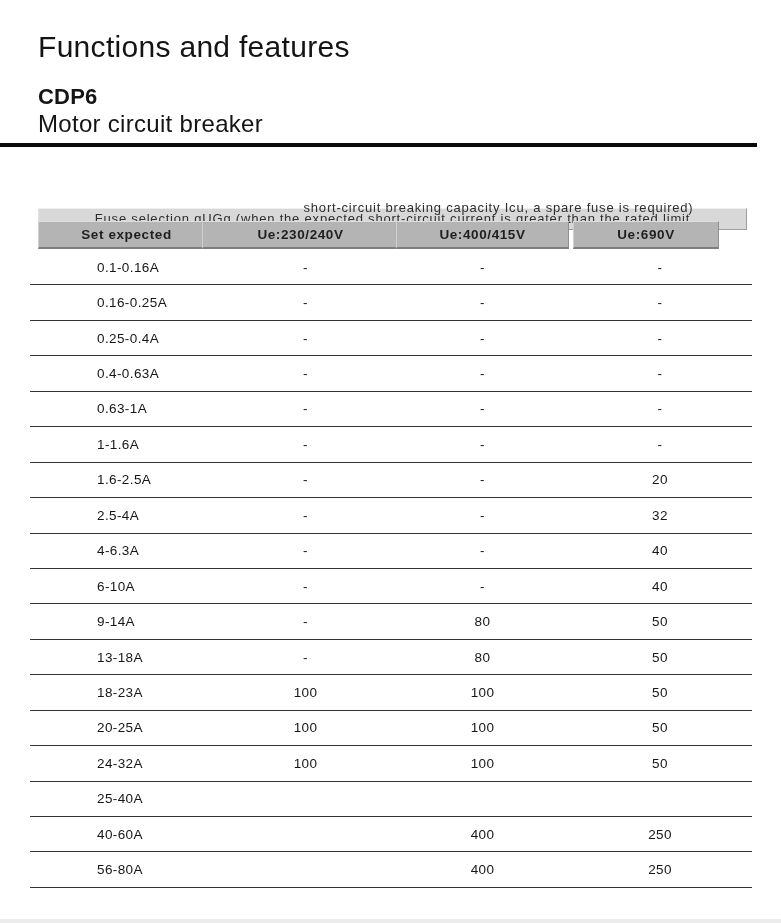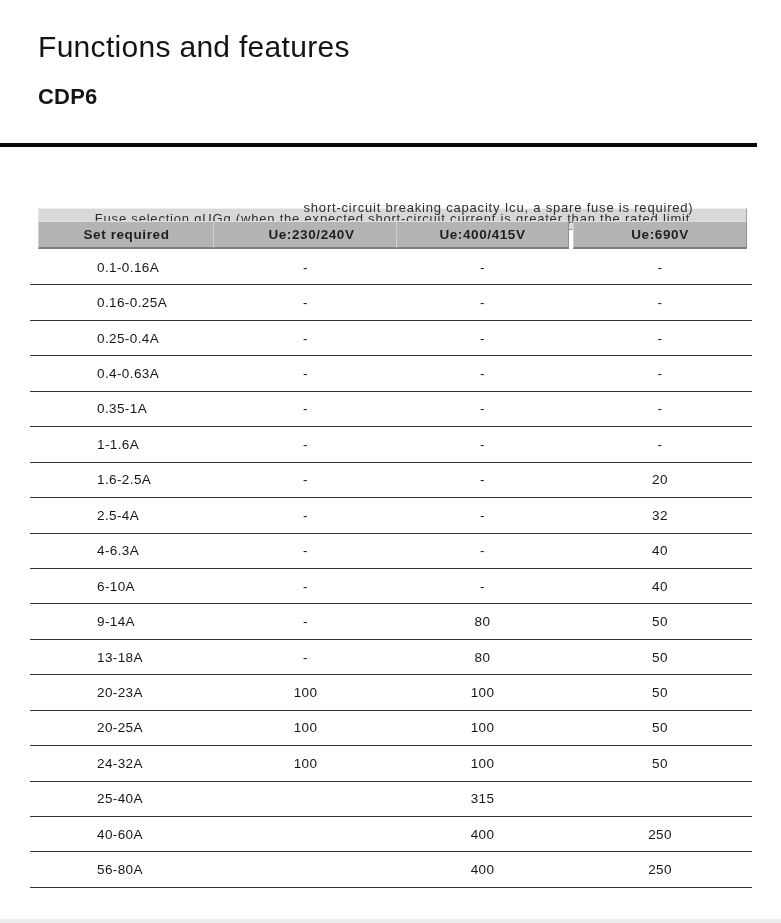--- a/index.html
+++ b/index.html
@@ -57,23 +57,23 @@
     position: absolute; top: 221px; height: 28px;
     background: var(--header_bg, #b4b4b4);
     border-top: 1px solid #dedede;
     border-left: 1px solid #cfcfcf;
     border-right: 1px solid #8f8f8f;
     border-bottom: 2px solid #7e7e7e;
     display: flex; align-items: center; justify-content: center;
     font-size: 13.5px; font-weight: 700; letter-spacing: 0.6px; color: #1f1f1f;
   }
   .hc1 { left: 38px;  width: 177px; }
-  .hc2 { left: 213px; width: 197px; }
+  .hc2 { left: 202px; width: 197px; }
   .hc3 { left: 396px; width: 173px; }
-  .hc4 { left: 573px; width: 174px; }
+  .hc4 { left: 573px; width: 146px; }
 
   .table-body {
     position: absolute; left: 30px; top: 250px;
     width: 722px;
   }
   .row {
     position: relative;
     height: 35.45px;
     border-bottom: 1px solid var(--separator, #333333);
   }
@@ -96,28 +96,29 @@
     width: 781px; height: 4px; background: #ececec;
   }
 </style>
 </head>
 <body>
 
 <h1 class="page-title">Functions and features</h1>
 
 <div class="subtitle-row">
   <span class="model-code">CDP6</span>
+  <span class="subtitle">Motor circuit breaker</span>
 </div>
 
 <div class="divider-rule"></div>
 
 <div class="caption-bar">Fuse selection gUGg (when the expected short-circuit current is greater than the rated limit</div>
 <div class="caption-line2">short-circuit breaking capacity Icu, a spare fuse is required)</div>
 
-<div class="header-cell hc1">Set required</div>
+<div class="header-cell hc1">Set expected</div>
 <div class="header-cell hc2">Ue:230/240V</div>
 <div class="header-cell hc3">Ue:400/415V</div>
 <div class="header-cell hc4">Ue:690V</div>
 
 <div class="table-body">
     <div class="row">
     <span class="row-label">0.1-0.16A</span>
     <span class="cell c2">-</span>
     <span class="cell c3">-</span>
     <span class="cell c4">-</span>
@@ -134,21 +135,21 @@
     <span class="cell c3">-</span>
     <span class="cell c4">-</span>
   </div>
     <div class="row">
     <span class="row-label">0.4-0.63A</span>
     <span class="cell c2">-</span>
     <span class="cell c3">-</span>
     <span class="cell c4">-</span>
   </div>
     <div class="row">
-    <span class="row-label">0.35-1A</span>
+    <span class="row-label">0.63-1A</span>
     <span class="cell c2">-</span>
     <span class="cell c3">-</span>
     <span class="cell c4">-</span>
   </div>
     <div class="row">
     <span class="row-label">1-1.6A</span>
     <span class="cell c2">-</span>
     <span class="cell c3">-</span>
     <span class="cell c4">-</span>
   </div>
@@ -182,41 +183,40 @@
     <span class="cell c3">80</span>
     <span class="cell c4">50</span>
   </div>
     <div class="row">
     <span class="row-label">13-18A</span>
     <span class="cell c2">-</span>
     <span class="cell c3">80</span>
     <span class="cell c4">50</span>
   </div>
     <div class="row">
-    <span class="row-label">20-23A</span>
+    <span class="row-label">18-23A</span>
     <span class="cell c2">100</span>
     <span class="cell c3">100</span>
     <span class="cell c4">50</span>
   </div>
     <div class="row">
     <span class="row-label">20-25A</span>
     <span class="cell c2">100</span>
     <span class="cell c3">100</span>
     <span class="cell c4">50</span>
   </div>
     <div class="row">
     <span class="row-label">24-32A</span>
     <span class="cell c2">100</span>
     <span class="cell c3">100</span>
     <span class="cell c4">50</span>
   </div>
     <div class="row">
     <span class="row-label">25-40A</span>
     <span class="cell c2"></span>
-    <span class="cell c3">315</span>
   </div>
     <div class="row">
     <span class="row-label">40-60A</span>
     <span class="cell c2"></span>
     <span class="cell c3">400</span>
     <span class="cell c4">250</span>
   </div>
     <div class="row">
     <span class="row-label">56-80A</span>
     <span class="cell c2"></span>

